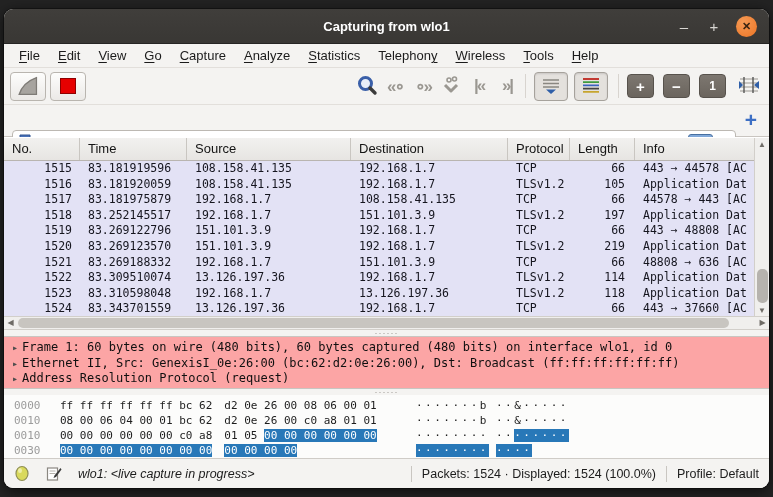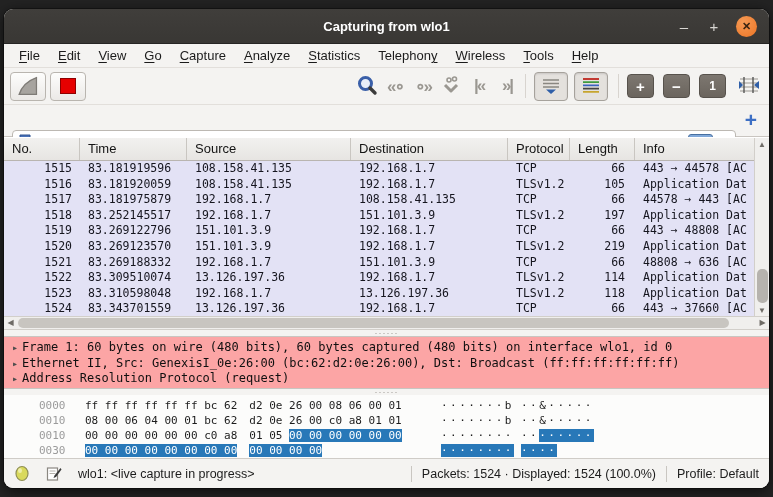--- a/index.html
+++ b/index.html
@@ -74,33 +74,33 @@
   
   .splitter { height:6px; background:#f4f3f1; display:flex; align-items:center; justify-content:center; flex:0 0 auto; }
   .splitter .dots { color:#9a9792; font-size:9px; letter-spacing:1px; line-height:4px; }
   
   .details { height:53px; background:#fca5a5; border-top:1px solid #c9c5c0; border-bottom:1px solid #c9c5c0; padding-top:3px; flex:0 0 auto; overflow:hidden; }
   .dline { height:15.5px; line-height:15.5px; font-family:"DejaVu Sans Mono", monospace; font-size:12px; color:#101010; white-space:pre; overflow:hidden; }
   .tri { display:inline-block; width:14px; text-align:center; color:#4d4d4d; font-size:10px; margin-left:4px; }
   
   .hexpane { height:63px; background:#fcfcfb; padding-top:3px; flex:0 0 auto; overflow:hidden; }
   .hrow { height:15px; line-height:15px; font-family:"DejaVu Sans Mono", monospace; font-size:11px; white-space:pre; }
-  .hoff { display:inline-block; width:33px; margin-left:35px; color:#9b9b9b; }
+  .hoff { display:inline-block; width:33px; margin-left:10px; color:#9b9b9b; }
   .hexcol { display:inline-block; width:330px; margin-left:13px; color:#1c1c1c; }
   .seg { white-space:pre; }
   .seg.gap { margin-left:12px; }
   .asccol { display:inline-block; margin-left:26px; color:#1c1c1c; letter-spacing:2.5px; }
   .aseg { white-space:pre; }
   .aseg.agap { margin-left:7px; }
   .hl { background:#2878b8; color:#ffffff; }
   
   .statusbar { flex:1 1 auto; background:#f4f3f1; border-top:1px solid #cfccc7; display:flex; align-items:center; font-size:12.5px; color:#1c1c1c; padding:0 10px; }
   .ssep { width:1px; height:16px; background:#c9c6c1; margin:0 10px; }
   .sgrow { flex:1 1 auto; }
-  .status-left { display:flex; align-items:center; gap:16px; }
+  .status-left { display:flex; align-items:center; gap:16px;font-style:italic; }
 </style>
 </head>
 <body>
 
 <div id="window">
 
   <div class="titlebar">
     <div class="title">Capturing from wlo1</div>
     <div class="winbtns">
       <div class="wbtn">–</div>

